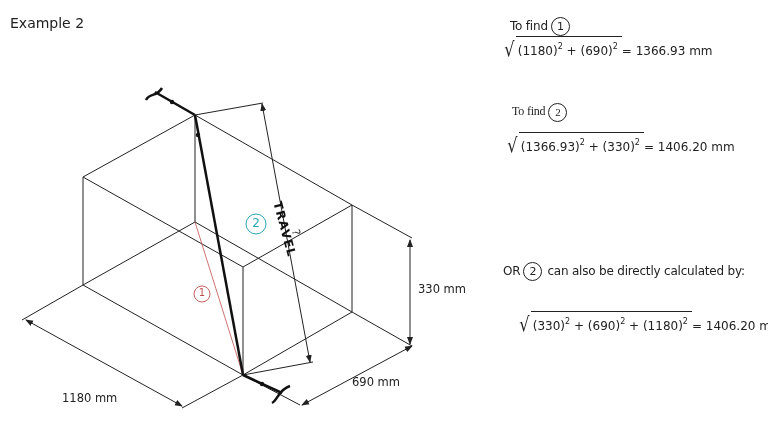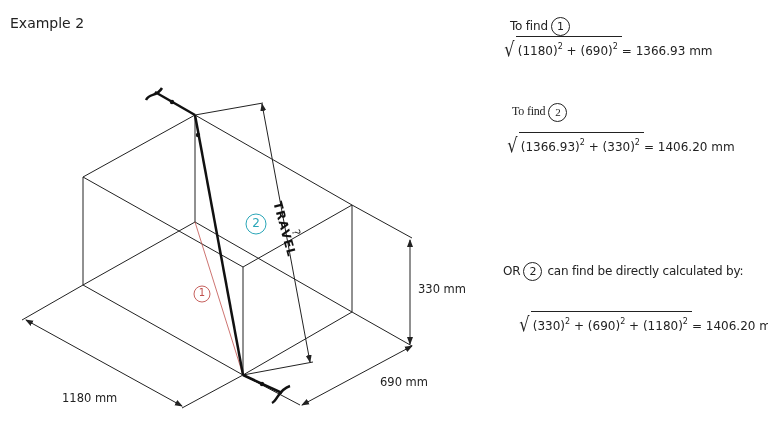--- a/index.html
+++ b/index.html
@@ -36,21 +36,21 @@
 <div class="abs txt" style="left:512px; top:103px;font-family:Liberation Serif, serif;">
   <span>To find</span><span class="circ">2</span>
 </div>
 <div class="abs formula" style="left:506px; top:132px;">
   <span class="sqrt-sign">√</span>
   <span class="radicand"><span>(1366.93)</span><sup>2</sup> <span>+</span> <span>(330)</span><sup>2</sup></span>
   <span class="result">= 1406.20 mm</span>
 </div>
 
 <div class="abs txt" style="left:503px; top:262px;">
-  <span>OR</span><span class="circ" style="margin-right:5px;">2</span><span>can find be directly calculated by:</span>
+  <span>OR</span><span class="circ" style="margin-right:5px;">2</span><span>can also be directly calculated by:</span>
 </div>
 <div class="abs formula" style="left:518px; top:311px;">
   <span class="sqrt-sign">√</span>
   <span class="radicand"><span>(330)</span><sup>2</sup> <span>+</span> <span>(690)</span><sup>2</sup> <span>+</span> <span>(1180)</span><sup>2</sup></span>
   <span class="result">= 1406.20 mm</span>
 </div>
 
 <svg width="768" height="440" viewBox="0 0 768 440">
   <defs>
     <marker id="arr" markerWidth="8" markerHeight="8" refX="7" refY="4" orient="auto">
@@ -111,14 +111,14 @@
   <circle cx="256" cy="224" r="10" fill="none" stroke="#2aa6b8" stroke-width="1"></circle>
 </svg>
 
 <div class="abs" style="left:198px; top:287px; font-size:10px; color:#c0504d; width:8px; text-align:center;">1</div>
 <div class="abs" style="left:251px; top:216px; font-size:12px; color:#2aa6b8; width:10px; text-align:center;">2</div>
 
 <div class="abs travel" style="left:284px; top:200px; transform: rotate(75deg);">TRAVEL</div>
 <div class="abs" style="left:293px; top:226px; font-size:11px; transform: rotate(75deg);">?</div>
 
 <div class="abs dim-label" style="left:62px; top:367px;margin-top:24px;">1180 mm</div>
-<div class="abs dim-label" style="left:380px; top:375px;">690 mm</div>
+<div class="abs dim-label" style="left:352px; top:375px;">690 mm</div>
 <div class="abs dim-label" style="left:418px; top:282px;">330 mm</div>
 
 </body></html>

